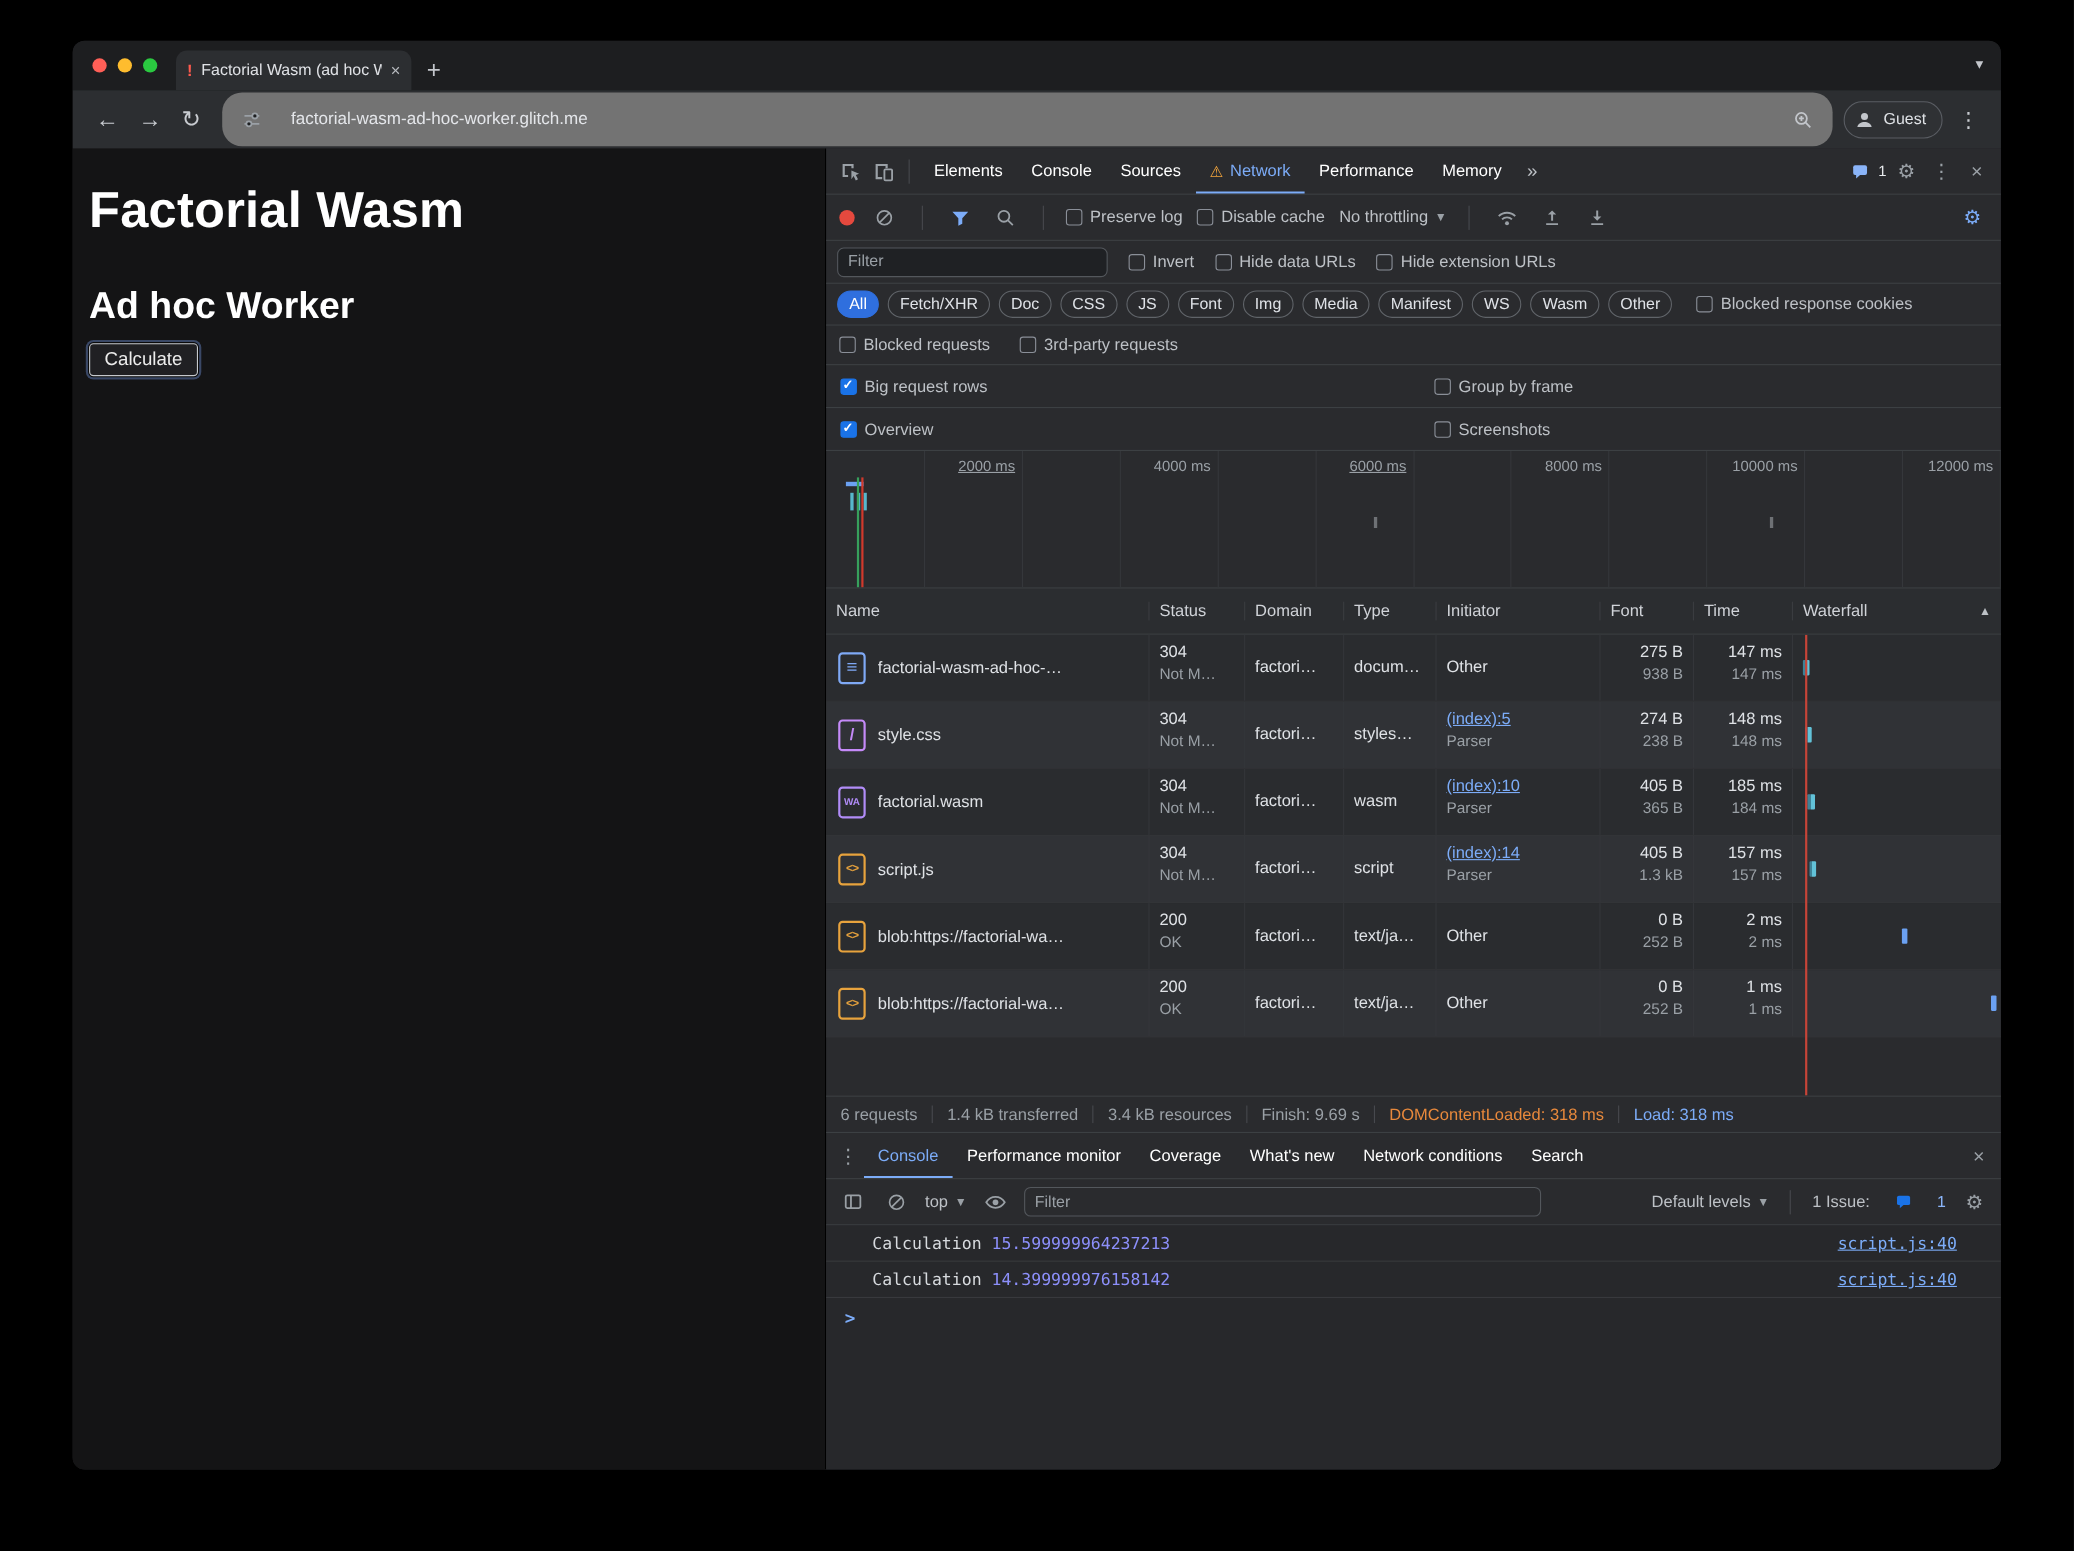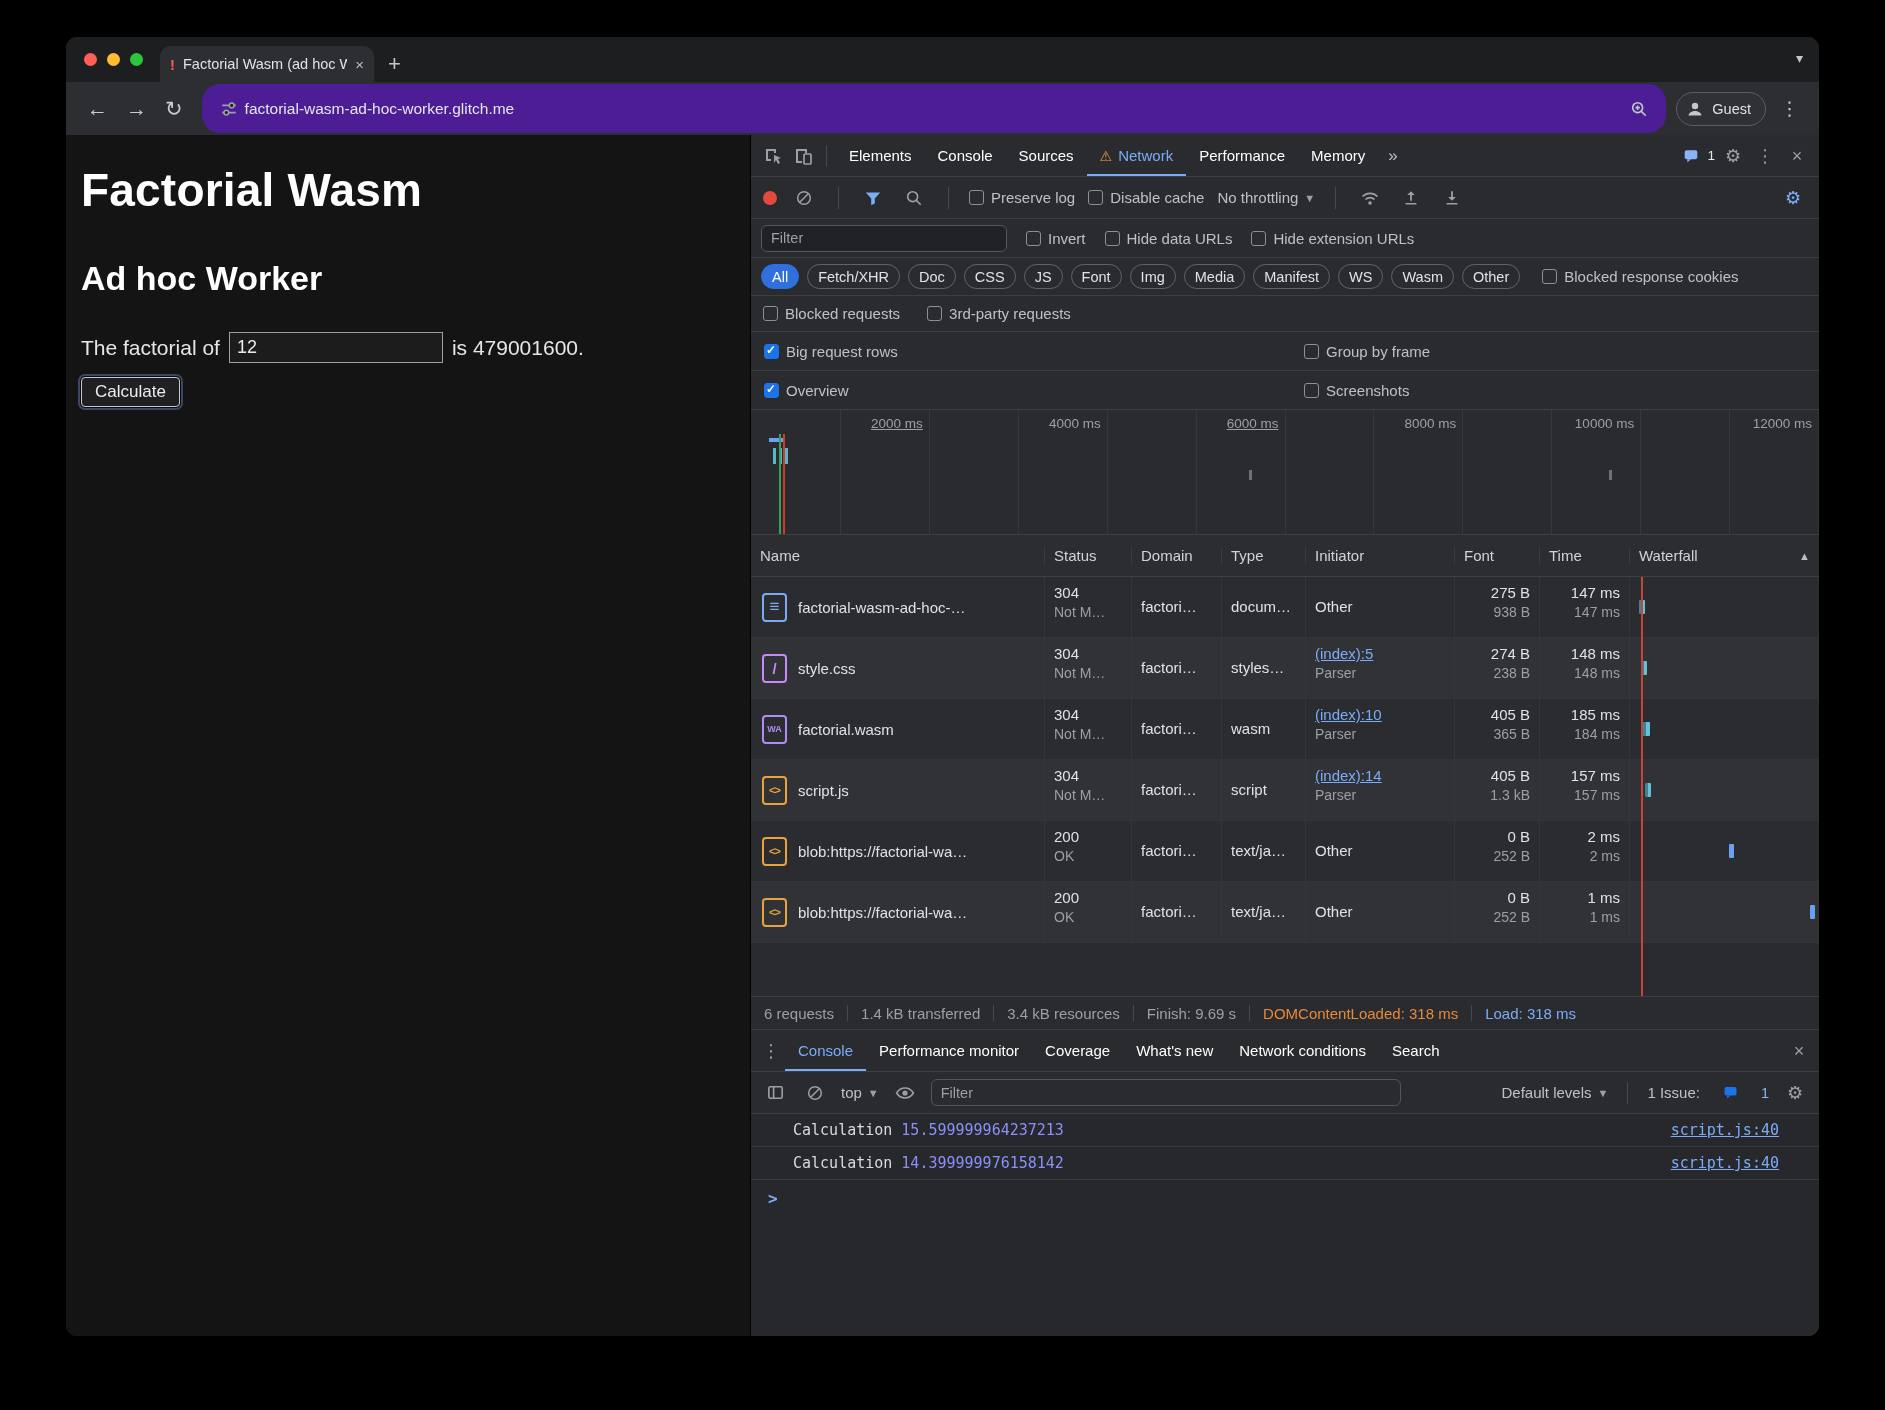--- a/index.html
+++ b/index.html
@@ -20,22 +20,22 @@
   .tab{margin-left:94px;width:214px;height:36px;background:#2c2e31;border-radius:10px 10px 0 0;
     display:flex;align-items:center;padding:0 10px;gap:8px;min-width:0}
   .tab-favicon{color:#ff5a4e;font-weight:bold;font-size:15px;flex:none}
   .tab-title{color:#e0e2e6;font-size:14.5px;white-space:nowrap;overflow:hidden;flex:1;min-width:0}
   .tab-close{color:#b9bcc1;font-size:15px;flex:none;cursor:default}
   .newtab{height:36px;display:flex;align-items:center;padding:0 14px;color:#c3c6cb;font-size:22px}
   .tabsearch{position:absolute;right:16px;top:13px;color:#c3c6cb;font-size:14px}
   
   .toolbar{height:53px;background:#2c2e31;display:flex;align-items:center;padding:0 12px}
   .navbtn{color:#c8cbd0;font-size:21px;padding:0 9px}
-  .omnibox{flex:1;height:49px;border-radius:18px;background:#4c1d95;margin:0 10px;
-    display:flex;align-items:center;padding:0 13px;gap:2px;min-width:0}
+  .omnibox{flex:1;height:49px;border-radius:18px;background:#737373;margin:0 10px;
+    display:flex;align-items:center;padding:0 13px;gap:22px;min-width:0}
   .url{color:#e4e6ea;font-size:15.5px;white-space:nowrap}
   .spacer{flex:1}
   .guest{height:34px;border-radius:17px;background:#2f3134;border:1px solid #5a5d63;
     display:flex;align-items:center;gap:7px;padding:0 14px 0 8px;color:#dfe2e6;font-size:14.5px}
   .menudots{color:#c8cbd0;font-size:19px;padding:0 8px;margin-left:6px}
   
   .content{display:flex;height:1201px}
   .page{width:684px;background:#141415;color:#e6e6e6;padding:28px 20px 0 15px;flex:none}
   .page h1{font-size:46px;font-weight:700;color:#fff;letter-spacing:.2px}
   .page h2{font-size:34px;font-weight:700;color:#fff;margin-top:42px}
@@ -196,25 +196,20 @@
       <span>Guest</span>
     </div>
     <span class="menudots">⋮</span>
   </div>
 
   <div class="content">
 
     <div class="page">
       <h1>Factorial Wasm</h1>
       <h2>Ad hoc Worker</h2>
-      <div class="fact-row">
-        <span>The factorial of</span>
-        <input class="fact-input" value="12" style="">
-        <span>is 479001600.</span>
-      </div>
       <button class="calc-btn">Calculate</button>
     </div>
 
     <div class="devtools">
 
       <div class="dsec dt-tabbar">
         <span class="icobtn">
           <svg width="20" height="20" viewBox="0 0 20 20" fill="#9aa0a6">
               <path d="M3 3h10v4h-2V5H5v8h3v2H3z"></path>
               <path d="M11 9l7 3-3 1 2 4-2 1-2-4-2 3z"></path>

